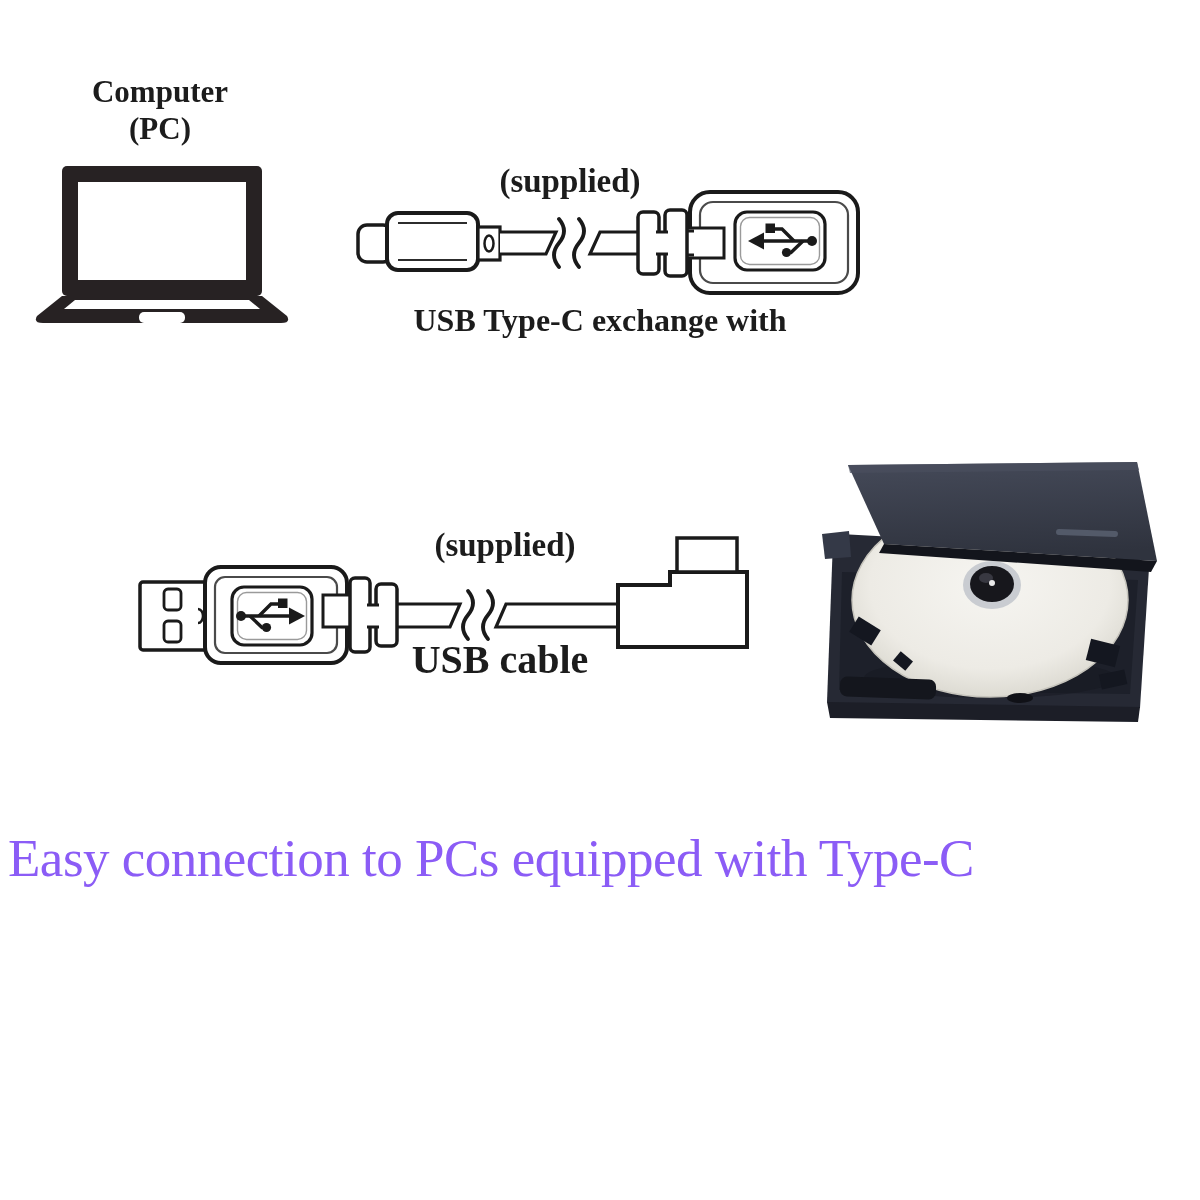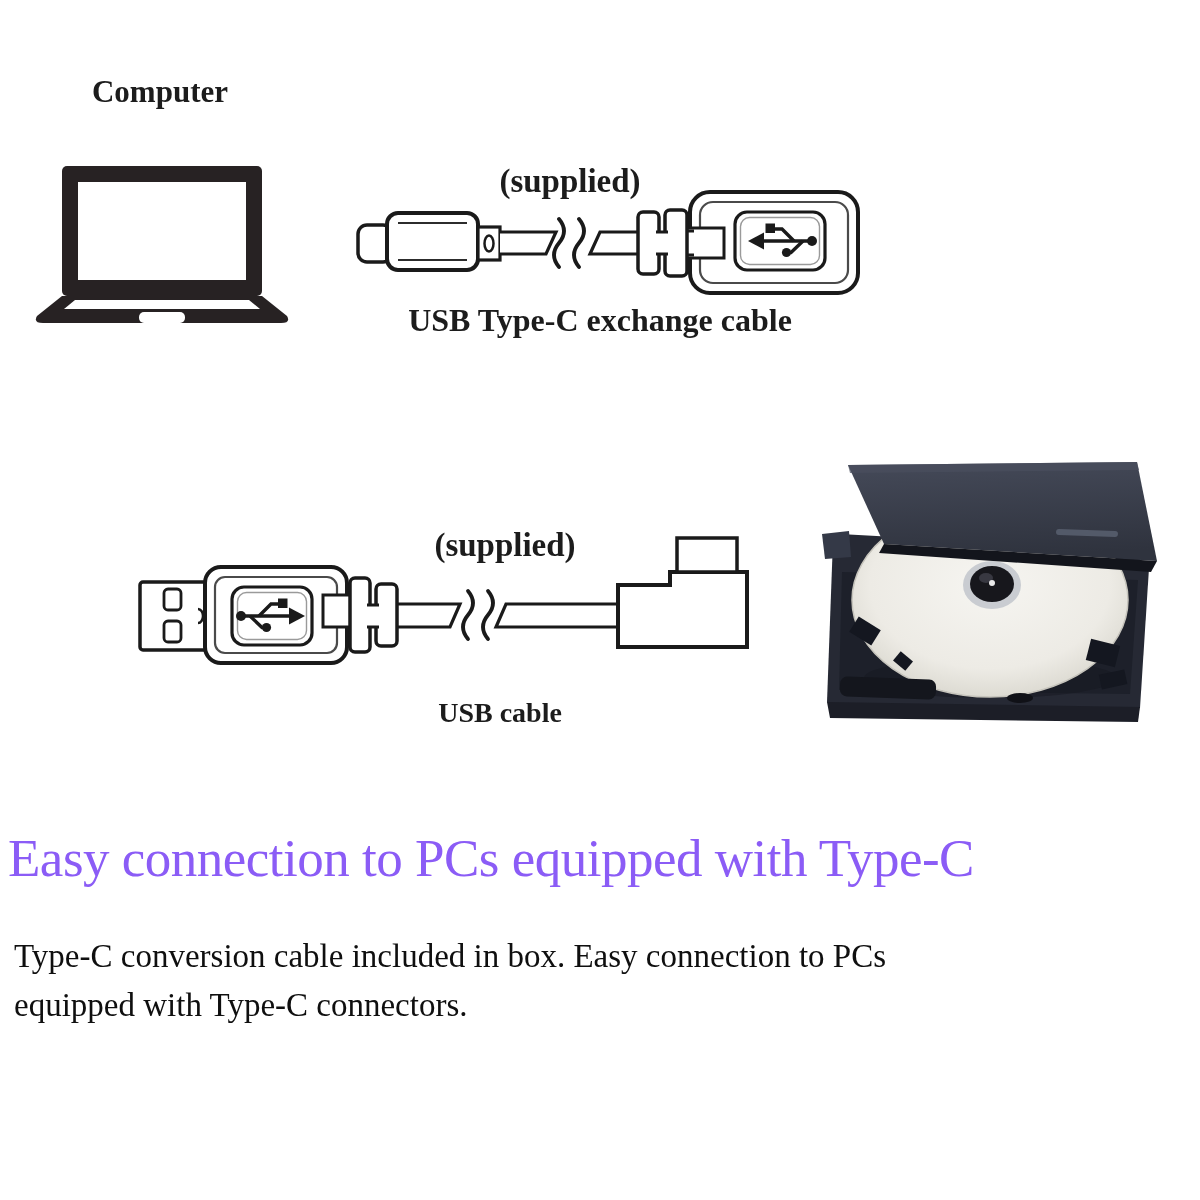--- a/index.html
+++ b/index.html
@@ -6,37 +6,38 @@
   .canvas{
     position:relative;width:1200px;height:1200px;background:#ffffff;overflow:hidden;
     font-family:Liberation Serif, serif;color:#111;
   }
   .abs{position:absolute;}
   .lbl{color:#1c1c1c;font-weight:bold;text-align:center;line-height:1.18;}
   .computer-label{left:40px;top:74px;width:240px;font-size:31px;}
   .supplied-1{left:430px;top:162px;width:280px;font-size:33px;}
   .cable1-name{left:300px;top:300px;width:600px;font-size:32px;line-height:1.28;}
   .supplied-2{left:365px;top:526px;width:280px;font-size:33px;}
-  .cable2-name{left:350px;top:696px;width:300px;font-size:28px;}
+  .cable2-name{left:350px;top:636px;width:300px;font-size:40px;}
   .heading{
     left:8px;top:828px;width:1190px;font-size:53px;font-weight:normal;
     letter-spacing:-0.5px;color:#8b5cf6;white-space:nowrap;
   }
   .body-text{
     left:14px;top:932px;width:1120px;font-size:33px;line-height:1.47;color:#0f0f0f;
   }
   svg{display:block;}
 </style>
 </head>
 <body>
 
 <div class="canvas">
 
   <div class="abs lbl computer-label">
     <div>Computer</div>
+    <div>(PC)</div>
   </div>
 
   <svg class="abs" style="left:15px;top:155px;" width="300" height="180" viewBox="0 0 300 180">
     <rect x="47" y="11" width="200" height="130" rx="5" fill="#272223"></rect>
     <rect x="63" y="27" width="168" height="98" fill="#ffffff"></rect>
     <path d="M47,141 L247,141 L272,161 Q276,168 266,168 L28,168 Q18,168 22,161 Z" fill="#272223"></path>
     <path d="M60,145 L234,145 L245,154 L49,154 Z" fill="#ffffff"></path>
     <rect x="124" y="157" width="46" height="11" rx="5" fill="#ffffff"></rect>
   </svg>
 
@@ -83,21 +84,21 @@
 
     <rect x="330" y="49" width="16" height="24" fill="#fff"></rect>
     <path d="M330,49 h14 M330,73 h14" stroke="#1a1a1a" stroke-width="3" fill="none"></path>
     <rect x="288" y="30" width="21" height="62" rx="5" fill="#fff" stroke="#1a1a1a" stroke-width="3.5"></rect>
     <rect x="315" y="28" width="22" height="66" rx="5" fill="#fff" stroke="#1a1a1a" stroke-width="3.5"></rect>
     <rect x="306" y="50" width="12" height="22" fill="#fff"></rect>
     <path d="M306,50 h12 M306,72 h12" stroke="#1a1a1a" stroke-width="3" fill="none"></path>
   </svg>
 
   <div class="abs lbl cable1-name">
-    <div>USB Type-C exchange cable</div>
+    <div>USB Type-C exchange with</div>
   </div>
 
   <div class="abs lbl supplied-2">(supplied)</div>
 
   <svg class="abs" style="left:135px;top:525px;" width="630" height="150" viewBox="0 0 630 150">
 
     <g>
       <rect x="5" y="57" width="67" height="68" rx="3" fill="#fff" stroke="#1a1a1a" stroke-width="3.5"></rect>
       <rect x="29" y="64" width="17" height="21" rx="4" fill="#fff" stroke="#1a1a1a" stroke-width="2.8"></rect>
       <rect x="29" y="96" width="17" height="21" rx="4" fill="#fff" stroke="#1a1a1a" stroke-width="2.8"></rect>
@@ -169,18 +170,14 @@
     <g>
       <path d="M48,15 L337,12 L357,111 L84,94 Z" fill="url(#lidGrad)"></path>
       <path d="M84,94 L357,111 L351,122 L79,103 Z" fill="#13151c"></path>
       <path d="M22,84 L49,81 L51,107 L25,109 Z" fill="#343947"></path>
       <path d="M48,15 L337,12 L339,20 L50,23 Z" fill="#4a4f5e" opacity="0.7"></path>
       <rect x="256" y="80" width="62" height="6" rx="3" fill="#596070" opacity="0.85" transform="rotate(2 287 83)"></rect>
     </g>
   </svg>
 
   <div class="abs heading">Easy connection to PCs equipped with Type-C</div>
-  <div class="abs body-text">
-    <div>Type-C conversion cable included in box. Easy connection to PCs</div>
-    <div>equipped with Type-C connectors.</div>
-  </div>
 
 </div>
 
 </body></html>

